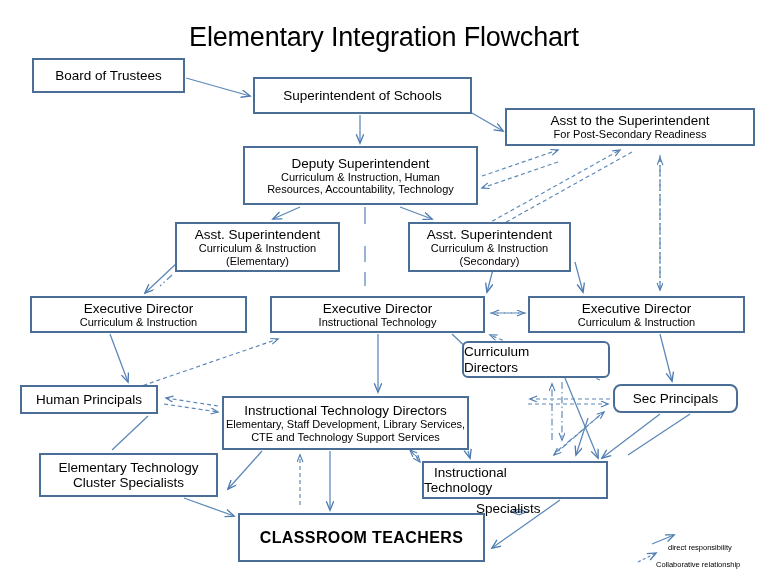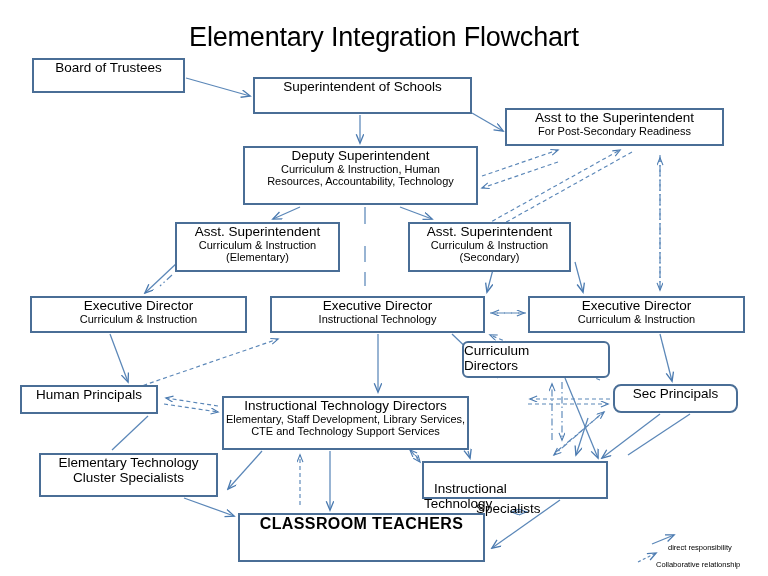--- a/index.html
+++ b/index.html
@@ -40,20 +40,21 @@
     white-space: nowrap;
   }
   .node {
     position: absolute;
     box-sizing: border-box;
     border: 2px solid #4a6e96;
     background: #ffffff;
     display: flex;
     flex-direction: column;
     align-items: center;
+    justify-content: center;
     text-align: center;
     line-height: 1.12;
     z-index: 5;
   }
   .node .l1 {
     font-size: 13.5px;
     white-space: nowrap;
   }
   .node .l2 {
     font-size: 11px;
@@ -64,21 +65,21 @@
     align-items: flex-start;
     text-align: left;
     border-radius: 6px;
   }
   .node.overflow {
     overflow: visible;
     justify-content: flex-start;
     align-items: flex-start;
     text-align: left;
     padding-left: 10px;
-    padding-top: 18px;
+    padding-top: 2px;
   }
   .node.overflow .l1 { font-size: 13.5px; }
   .node.overflow .l3 {
     font-size: 13.5px;
     position: absolute;
     left: 52px;
     top: 38px;
     white-space: nowrap;
   }
   .legend {
@@ -208,21 +209,21 @@
   </svg>
 
   <div class="node" style="left:32px; top:58px; width:153px; height:35px;">
     <div class="l1">Board of Trustees</div>
   </div>
 
   <div class="node" style="left:253px; top:77px; width:219px; height:37px;">
     <div class="l1">Superintendent of Schools</div>
   </div>
 
-  <div class="node" style="left:505px; top:108px; width:219px; height:38px;">
+  <div class="node" style="left:505px; top:108px; width:250px; height:38px;">
     <div class="l1">Asst to the Superintendent</div>
     <div class="l2">For Post-Secondary Readiness</div>
   </div>
 
   <div class="node" style="left:243px; top:146px; width:235px; height:59px;">
     <div class="l1">Deputy Superintendent</div>
     <div class="l2">Curriculum &amp; Instruction, Human</div>
     <div class="l2">Resources, Accountability, Technology</div>
   </div>
 

